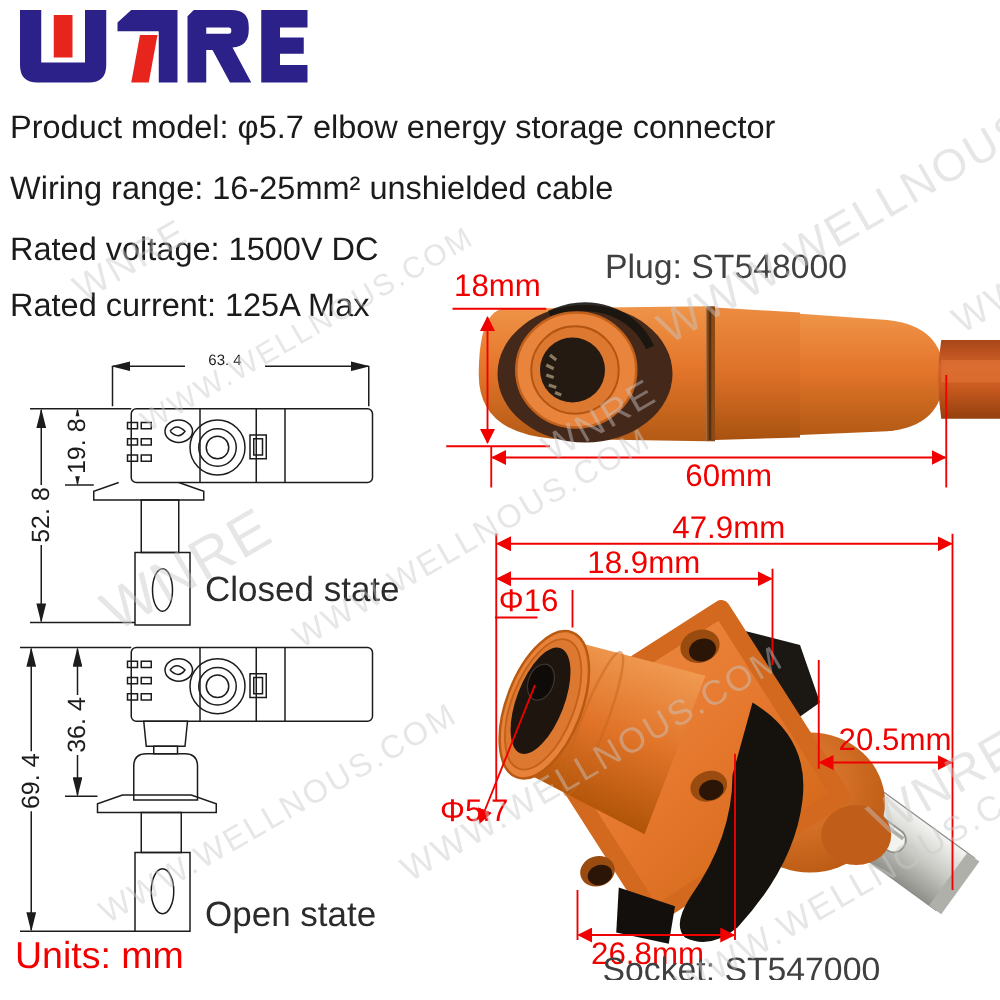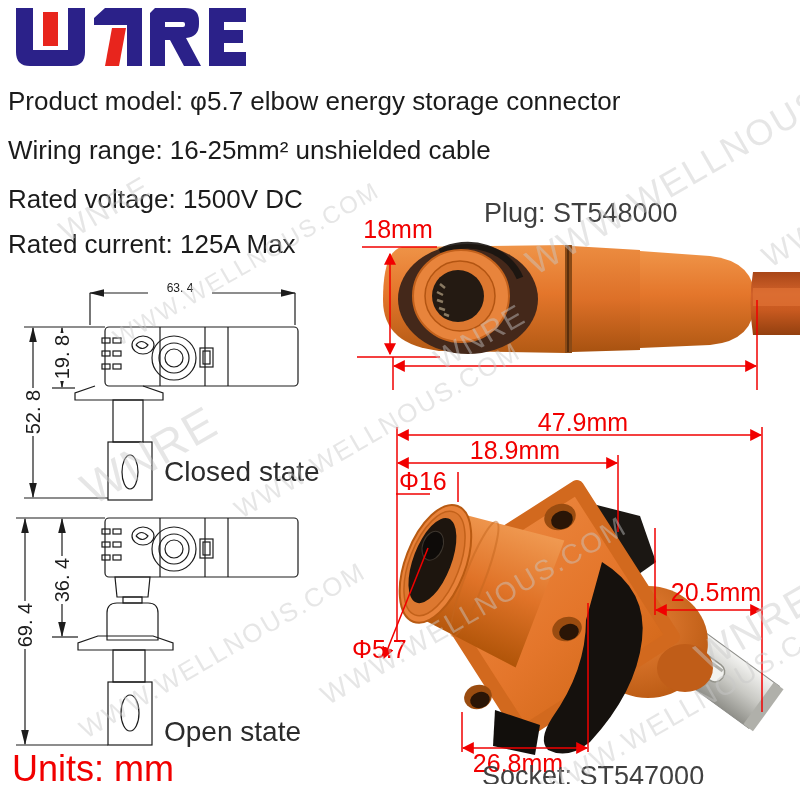--- a/index.html
+++ b/index.html
@@ -6,21 +6,21 @@
   #canvas{position:relative;width:800px;height:784px;background:#fff;overflow:hidden;
           font-family:"Liberation Sans","DejaVu Sans",sans-serif;}
   .abs{position:absolute;}
   .spec{left:8px;font-size:26px;font-weight:500;color:#1b1b1b;white-space:nowrap;z-index:4;}
   .caption{font-size:27px;color:#404040;white-space:nowrap;z-index:4;}
   .state-label{font-size:28px;color:#2b2b2b;white-space:nowrap;z-index:4;}
   .rdim{color:#f10000;font-size:25px;white-space:nowrap;z-index:4;text-align:center;}
   .hdim{font-size:12px;color:#1c1c1c;background:#fff;text-align:center;z-index:4;padding:0 2px;white-space:nowrap;}
   .vdim{width:48px;height:22px;display:flex;align-items:center;justify-content:center;
         background:#fff;transform:rotate(-90deg);font-size:20px;color:#1c1c1c;z-index:4;white-space:nowrap;}
-  .units{font-size:36px;color:#f10000;white-space:nowrap;z-index:4;}
+  .units{font-size:30px;color:#f10000;white-space:nowrap;z-index:4;}
   .wm{position:absolute;color:#c9c9c9;opacity:.45;transform:rotate(-30deg);white-space:nowrap;
       z-index:6;pointer-events:none;letter-spacing:2px;}
   svg{position:absolute;}
 </style>
 </head>
 <body>
 
 <div id="canvas">
 
   <svg style="left:8px;top:4px;z-index:4" width="250" height="74" viewBox="0 0 250 74" aria-label="WNRE">
@@ -88,20 +88,21 @@
       <line x1="40" y1="59" x2="40" y2="159" marker-start="url(#pa)" marker-end="url(#pa)"></line>
       <line x1="7" y1="162" x2="90" y2="162"></line>
       <line x1="43" y1="162" x2="43" y2="195"></line>
       <line x1="407" y1="105" x2="407" y2="195"></line>
       <line x1="44" y1="171" x2="406" y2="171" marker-start="url(#pa)" marker-end="url(#pa)"></line>
     </g>
   </svg>
 
   <div class="abs caption" style="left:484px;top:198px">Plug: ST548000</div>
   <div class="abs rdim" style="left:358px;top:215px;width:80px">18mm</div>
+  <div class="abs rdim" style="left:528px;top:367px;width:110px">60mm</div>
 
   <svg style="left:8px;top:275px;z-index:2" width="310" height="230" viewBox="0 0 310 230">
     <defs>
       <marker id="ca" viewBox="0 0 12 6" refX="11" refY="3" markerWidth="13" markerHeight="6.5" orient="auto-start-reverse">
         <path d="M0,0 L12,3 L0,6 Z" fill="#1c1c1c"></path>
       </marker>
     </defs>
     <g stroke="#1c1c1c" stroke-width="1.2" fill="none">
       <line x1="82" y1="18" x2="287" y2="18" marker-start="url(#ca)" marker-end="url(#ca)"></line>
       <line x1="82" y1="18" x2="82" y2="50"></line>

